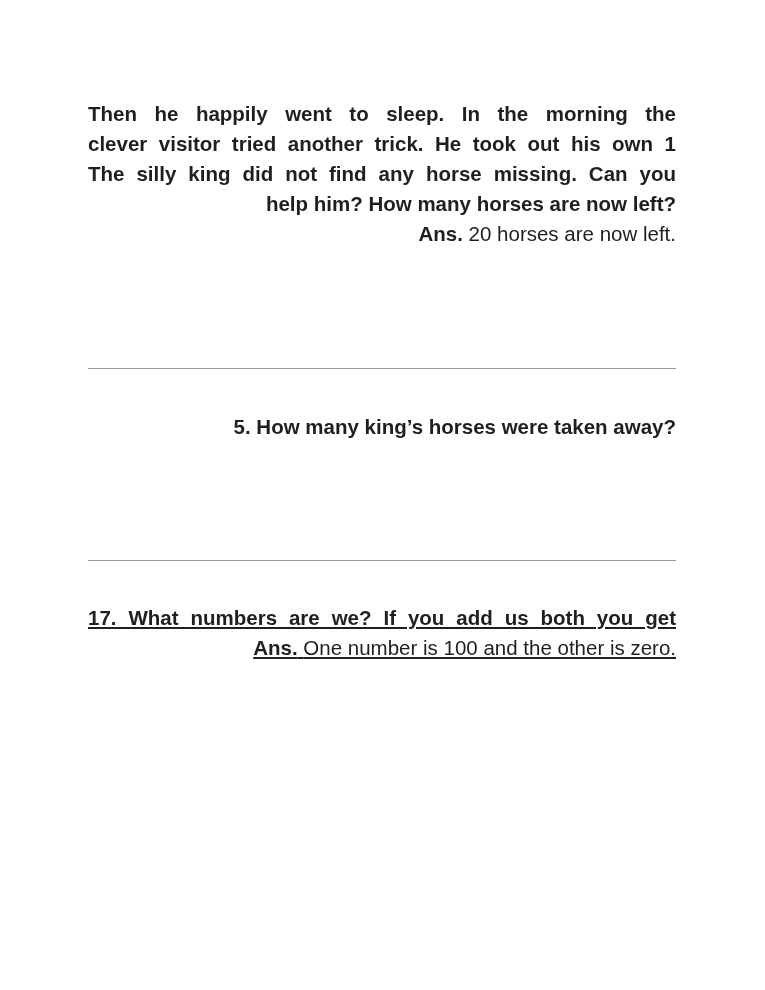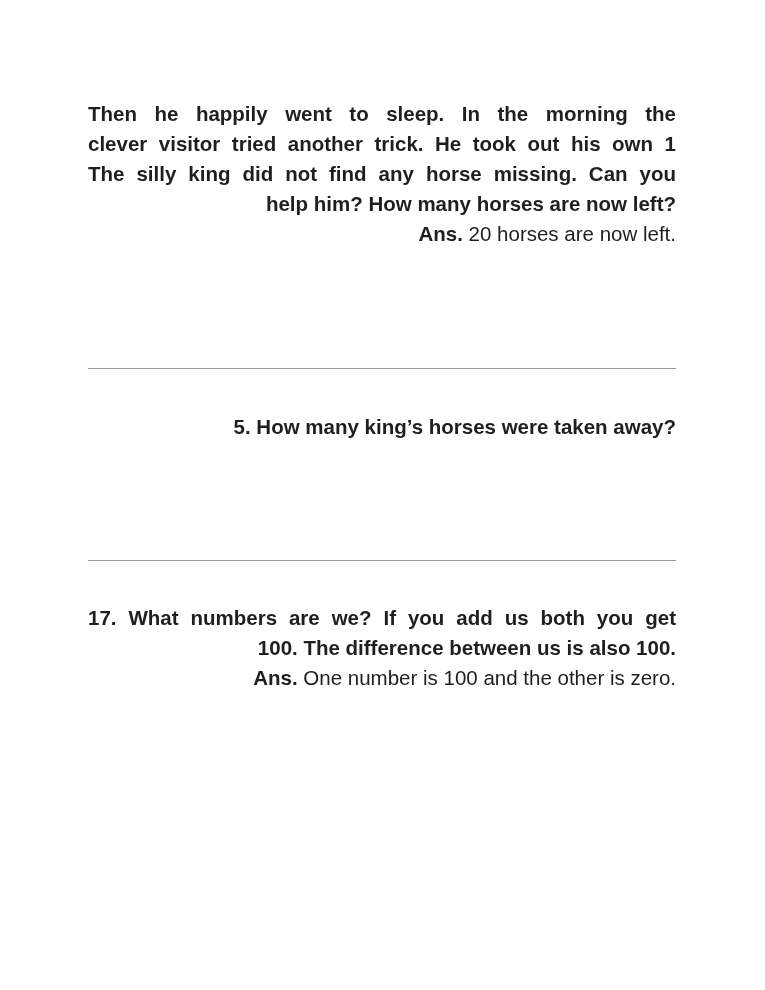--- a/index.html
+++ b/index.html
@@ -62,22 +62,21 @@
   </div>
 
   <hr class="divider" style="top: 368px;">
 
   <div class="block" style="top: 403px;">
     <div class="line bold">5. How many king’s horses were taken away?</div>
   </div>
 
   <hr class="divider" style="top: 560px;">
 
-  <div class="block" style="top: 594px;">
+  <div class="block" style="top: 594px; text-decoration: underline;">
     <div class="line bold just">17. What numbers are we? If you add us both you get</div>
-    <div class="line bold">100. The difference between us is also 100.</div>
     <div class="line">
       <span class="bold">Ans.</span>
       <span>One number is 100 and the other is zero.</span>
     </div>
   </div>
 
 </div>
 
 </body></html>

